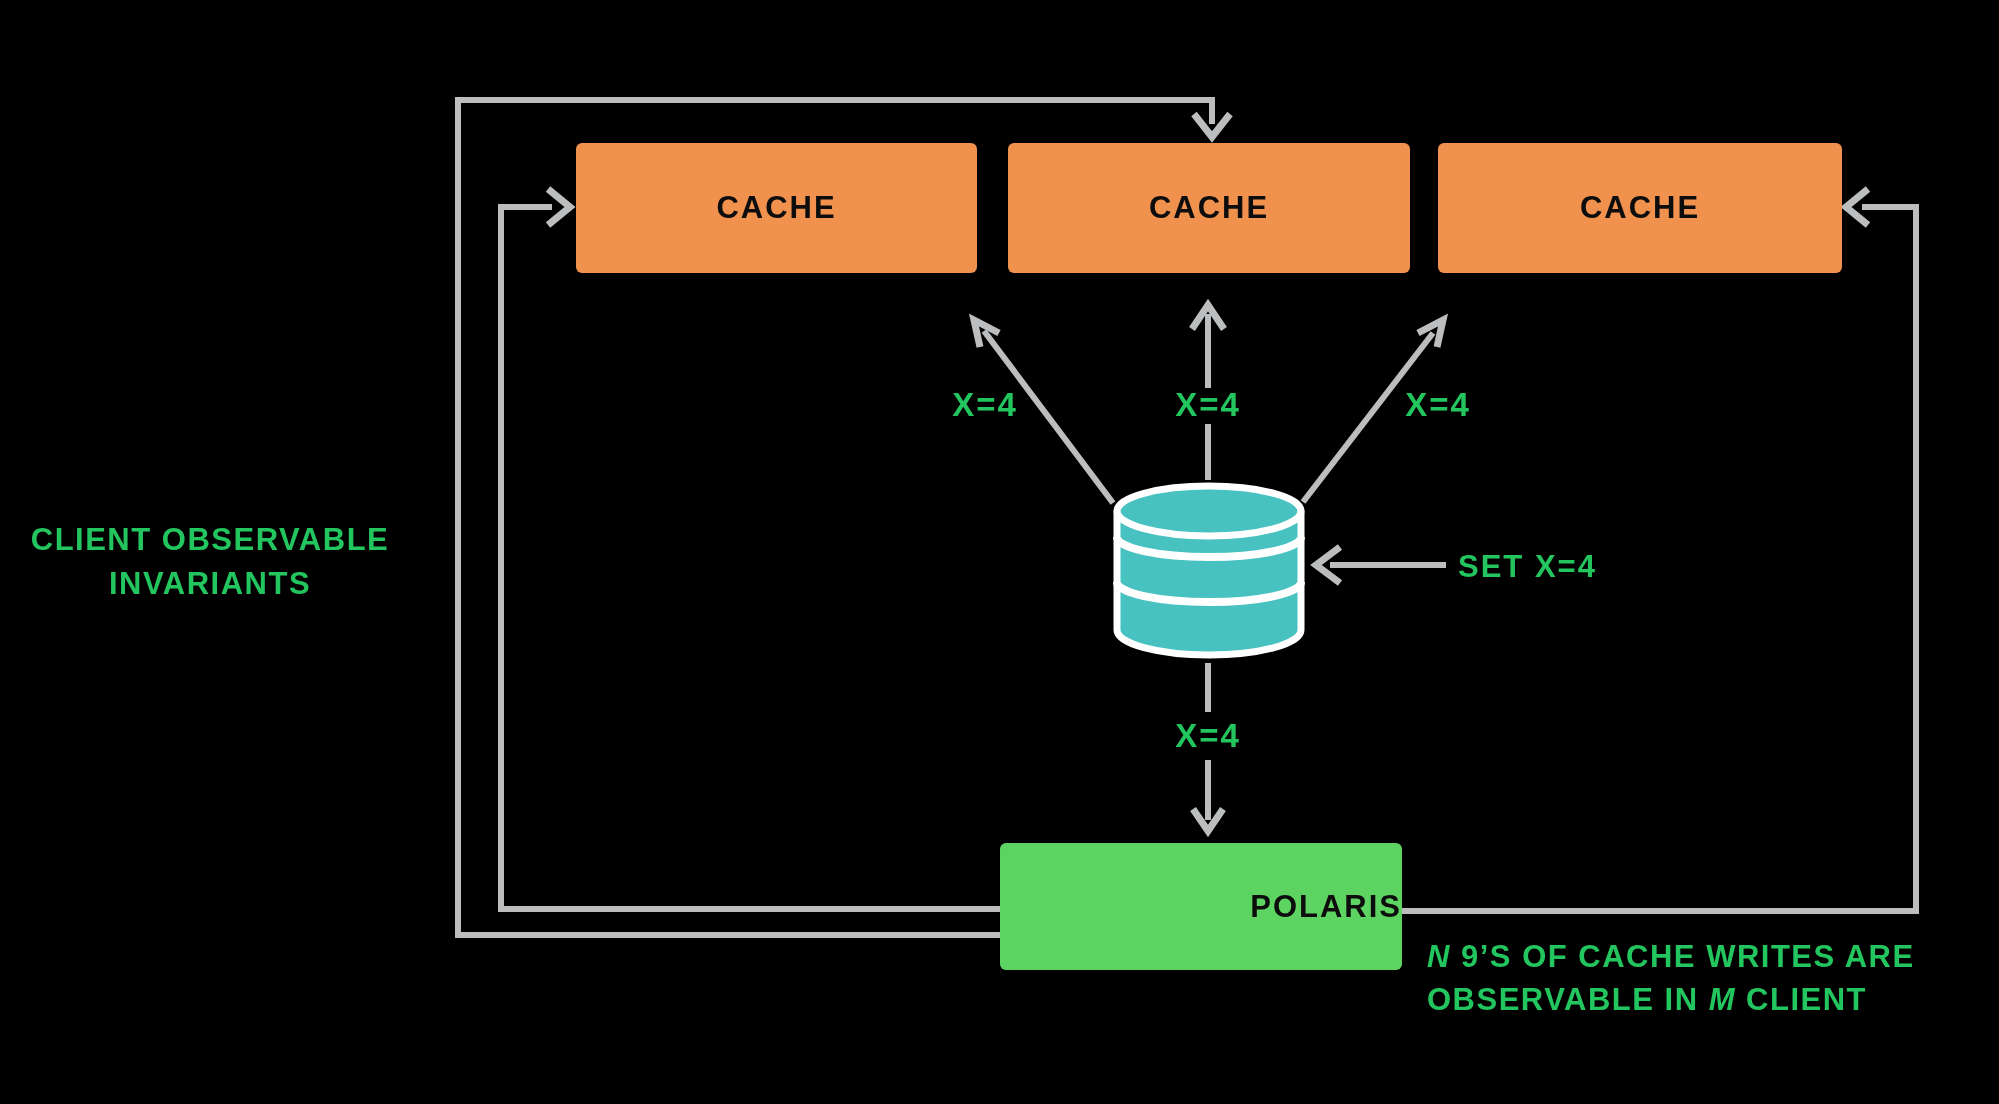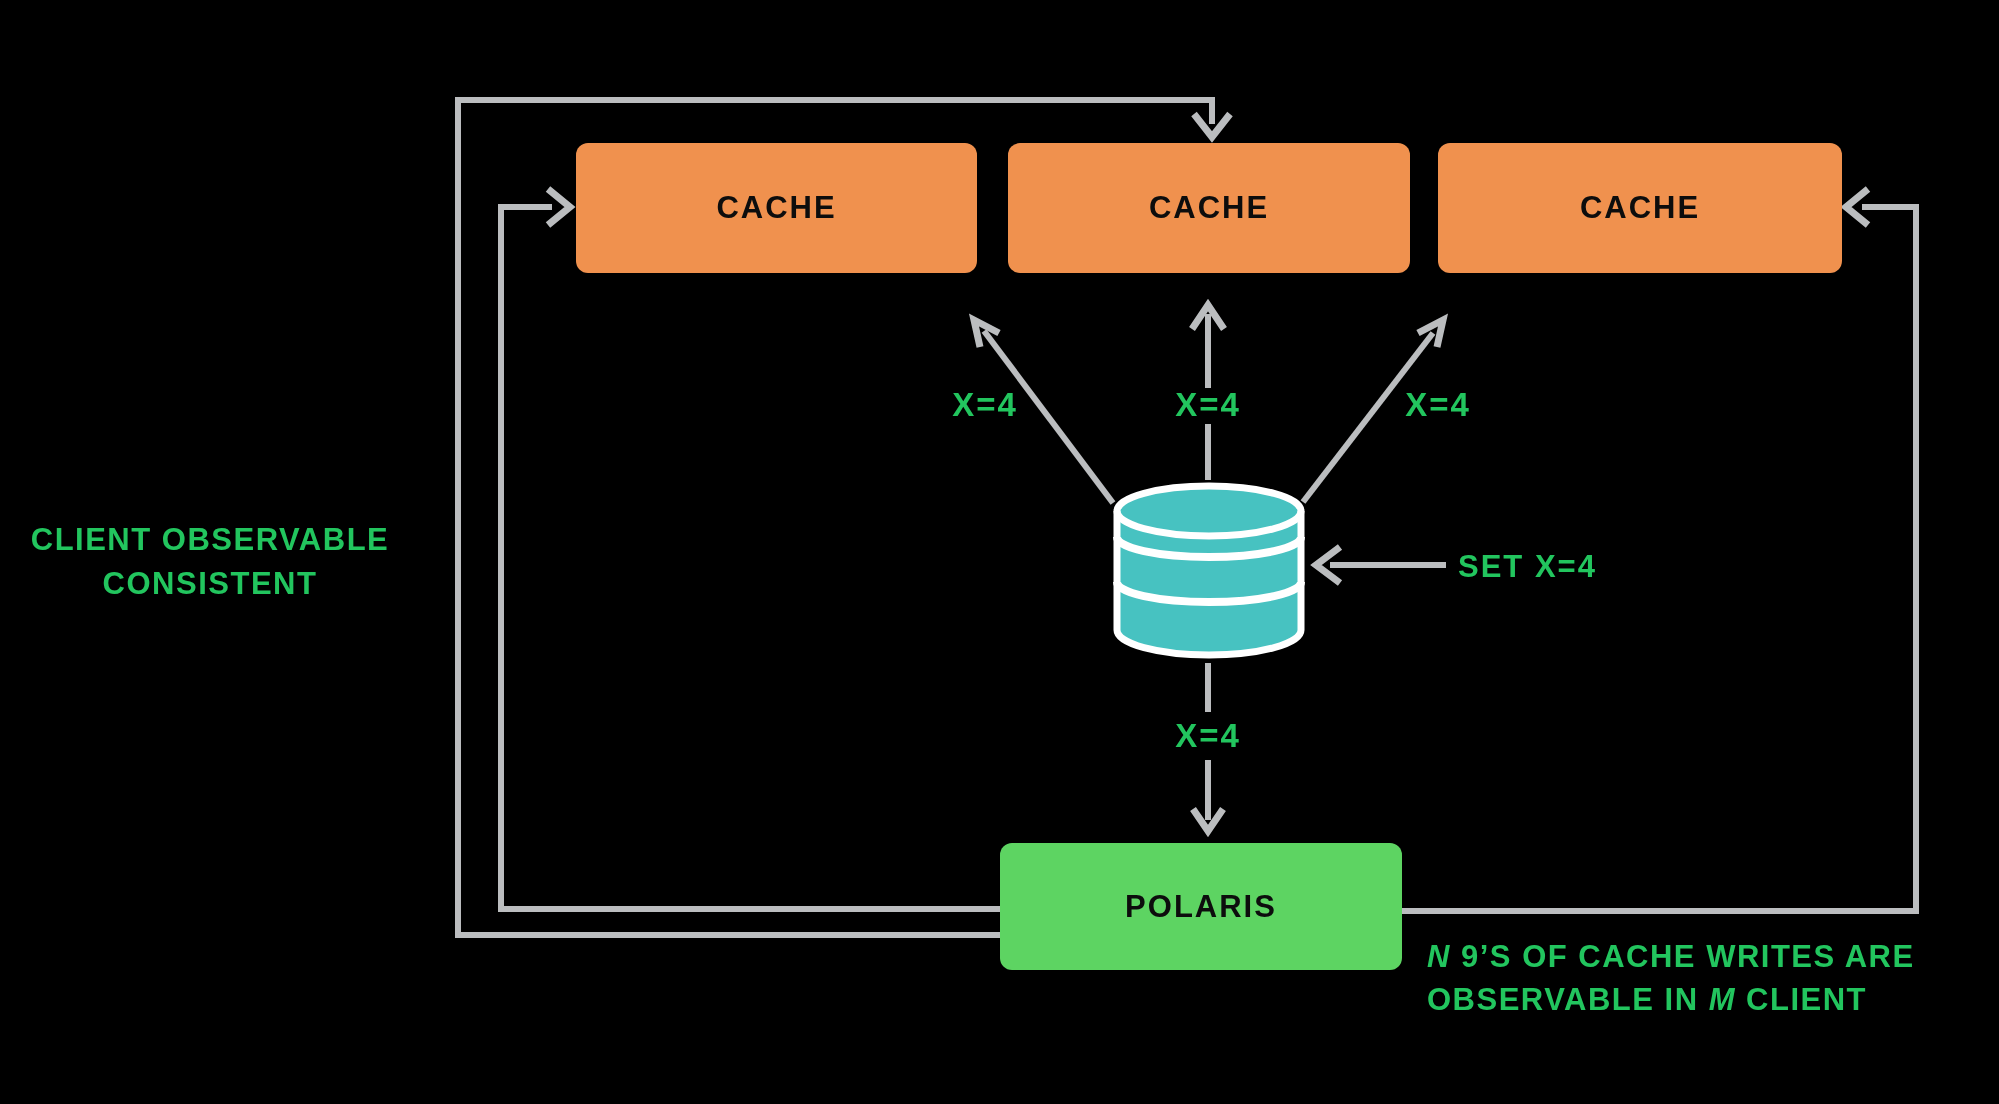--- a/index.html
+++ b/index.html
@@ -18,31 +18,31 @@
   #connector-layer {
     position: absolute;
     left: 0; top: 0;
     width: 1999px; height: 1104px;
   }
   .node {
     position: absolute;
     display: flex;
     align-items: center;
     justify-content: center;
-    border-radius: 12px;
+    border-radius: 6px;
     color: #0d0d0d;
     font-size: 31px;
     font-weight: bold;
     letter-spacing: 2px;
   }
   .cache-node { background: #F0914E; }
   #cache-1 { left: 576px; top: 143px; width: 401px; height: 130px; }
   #cache-2 { left: 1008px; top: 143px; width: 402px; height: 130px; }
   #cache-3 { left: 1438px; top: 143px; width: 404px; height: 130px; }
-  #polaris { left: 1000px; top: 843px; width: 402px; height: 127px; background: #5DD462; }
+  #polaris { left: 1000px; top: 843px; width: 402px; height: 127px; background: #5DD462; justify-content: flex-end; }
 
   .white-label {
     position: absolute;
     color: #22c55e;
     font-weight: bold;
     white-space: nowrap;
   }
   .value-label {
     font-size: 33px;
     letter-spacing: 2px;
@@ -151,21 +151,21 @@
 
   <div id="label-x4-left" class="white-label value-label">X=4</div>
   <div id="label-x4-middle" class="white-label value-label">X=4</div>
   <div id="label-x4-right" class="white-label value-label">X=4</div>
   <div id="label-x4-down" class="white-label value-label">X=4</div>
 
   <div id="label-set-x4" class="white-label">SET X=4</div>
 
   <div id="left-caption" class="white-label">
     <div>CLIENT OBSERVABLE</div>
-    <div>CONSISTENT</div>
+    <div>INVARIANTS</div>
   </div>
 
   <div id="footnote" class="white-label">
     <div><span class="it">N</span><span> 9’S OF CACHE WRITES ARE</span></div>
     <div><span>OBSERVABLE IN </span><span class="it">M</span><span> CLIENT</span></div>
   </div>
 
 </div>
 
 </body></html>

